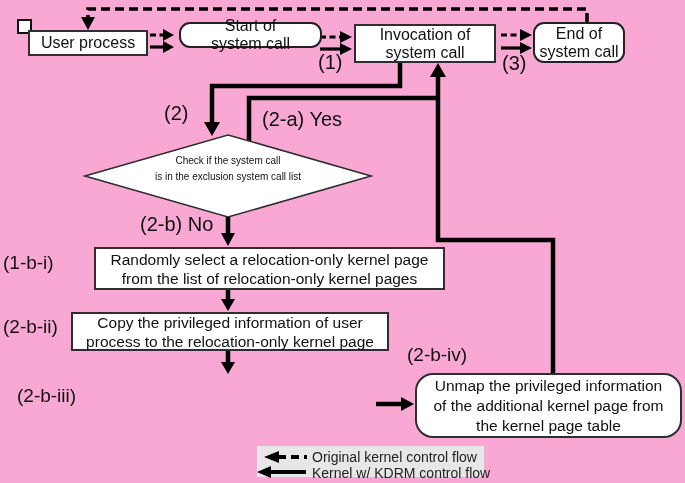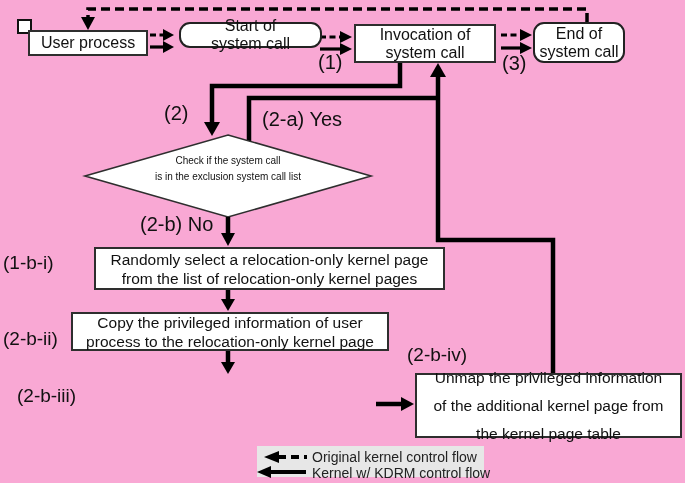--- a/index.html
+++ b/index.html
@@ -119,30 +119,30 @@
   <div class="decision-text">Check if the system call
 is in the exclusion system call list</div>
 
   <div class="node" style="left:55px;top:247px;width:351px;height:43px;margin-left:39px;">Randomly select a relocation-only kernel page
 from the list of relocation-only kernel pages</div>
 
   <div class="node" style="left:71px;top:312px;width:318px;height:39px;">Copy the privileged information of user
 process to the relocation-only kernel page</div>
 
 
-  <div class="node" style="left:415px;top:373px;width:267px;height:65px;line-height:28px;">Unmap the privileged information
+  <div class="node" style="left:415px;top:373px;width:267px;height:65px;line-height:20px;border-radius:18px;">Unmap the privileged information
 of the additional kernel page from
 the kernel page table</div>
 
   <div class="lbl" style="left:318px;top:51px;">(1)</div>
   <div class="lbl" style="left:502px;top:52px;">(3)</div>
   <div class="lbl" style="left:164px;top:102px;">(2)</div>
   <div class="lbl" style="left:262px;top:108px;">(2-a) Yes</div>
   <div class="lbl" style="left:140px;top:213px;">(2-b) No</div>
   <div class="lbl small" style="left:3px;top:252px;">(1-b-i)</div>
-  <div class="lbl small" style="left:3px;top:316px;margin-top:12px;">(2-b-ii)</div>
+  <div class="lbl small" style="left:3px;top:316px;">(2-b-ii)</div>
   <div class="lbl small" style="left:17px;top:385px;">(2-b-iii)</div>
   <div class="lbl small" style="left:407px;top:344px;">(2-b-iv)</div>
 
   <div class="legend-text" style="left:312px;top:465px;">Kernel w/ KDRM control flow</div>
   <div class="legend-text" style="left:312px;top:449px;">Original kernel control flow</div>
 
 </div>
 
 </body></html>

